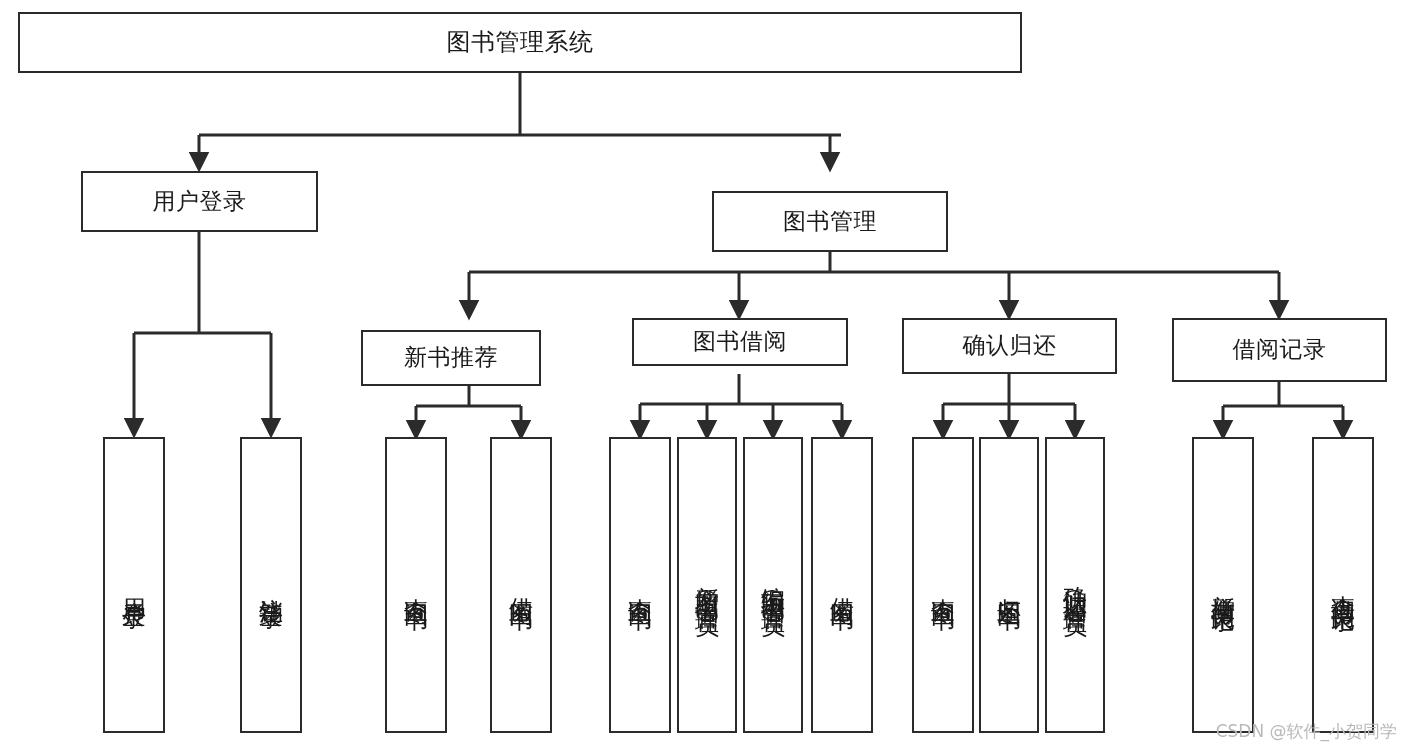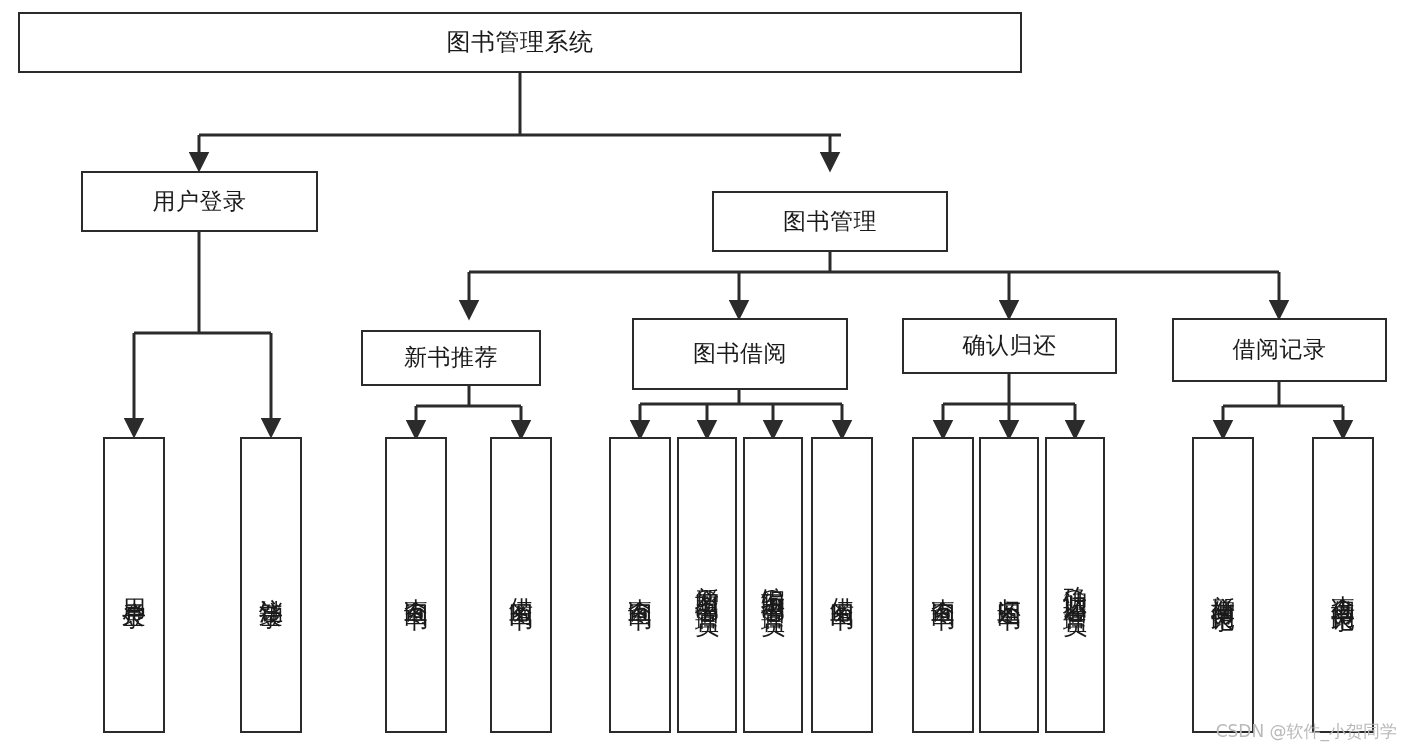--- a/index.html
+++ b/index.html
@@ -138,21 +138,21 @@
   <div class="node horiz" style="left:81px; top:171px; width:237px; height:61px;">
     <span class="node-label">用户登录</span>
   </div>
   <div class="node horiz" style="left:712px; top:171px; width:236px; height:61px;margin-top:20px;">
     <span class="node-label">图书管理</span>
   </div>
 
   <div class="node horiz" style="left:361px; top:330px; width:180px; height:56px;">
     <span class="node-label">新书推荐</span>
   </div>
-  <div class="node horiz" style="left:632px; top:318px; width:216px; height:72px;">
+  <div class="node horiz" style="left:632px; top:318px; width:216px; height:48px;">
     <span class="node-label">图书借阅</span>
   </div>
   <div class="node horiz" style="left:902px; top:318px; width:215px; height:56px;">
     <span class="node-label">确认归还</span>
   </div>
   <div class="node horiz" style="left:1172px; top:318px; width:215px; height:64px;">
     <span class="node-label">借阅记录</span>
   </div>
 
   <div class="node vert" style="left:103px; top:437px; width:62px; height:296px;">

